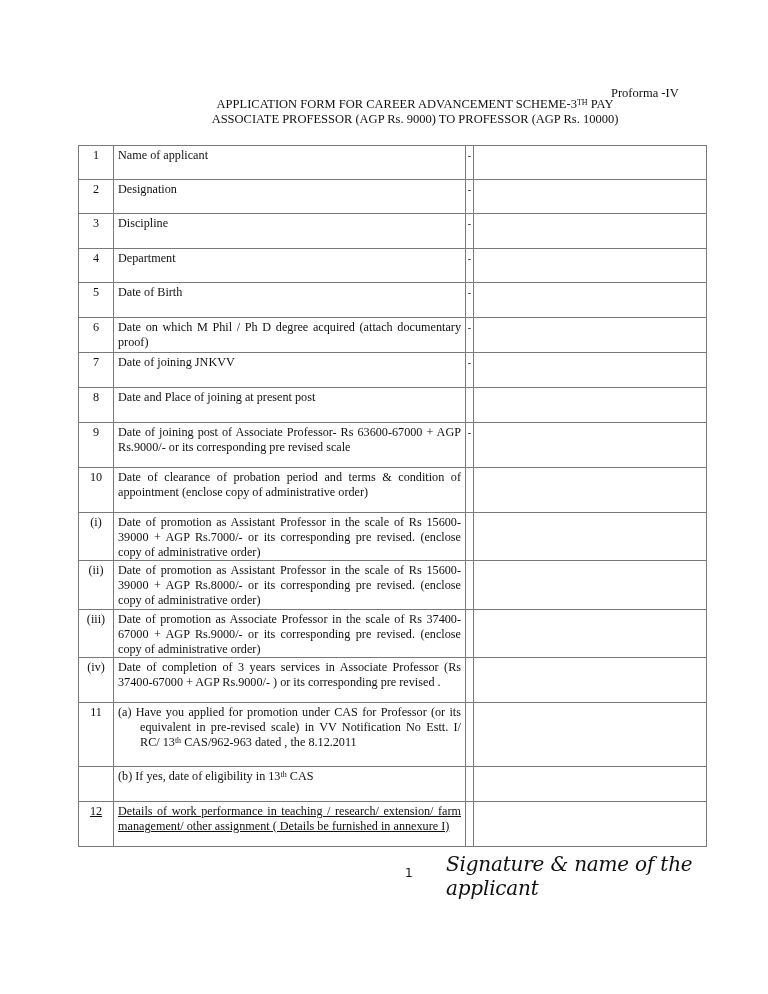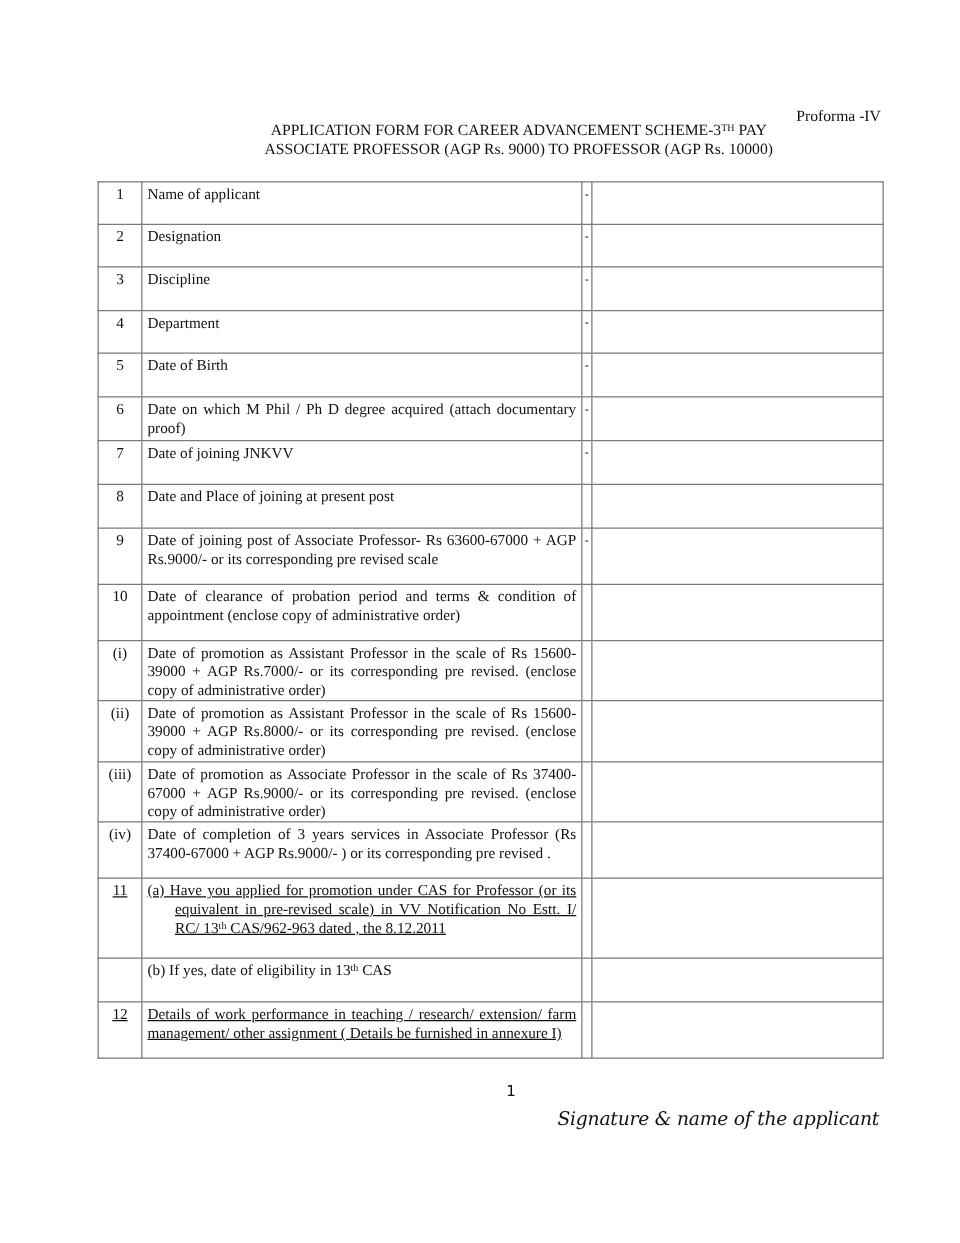--- a/index.html
+++ b/index.html
@@ -1,34 +1,34 @@
 <!DOCTYPE html>
 <html><head>
 <meta charset="utf-8">
 <style>
   html, body { margin: 0; padding: 0; background: #ffffff; }
   body { width: 768px; height: 994px; position: relative; overflow: hidden;
          font-family: "Liberation Serif", "DejaVu Serif", serif; color: #111; }
-  .proforma { position: absolute; top: 86px; left: 637px; font-size: 12.5px; }
+  .proforma { position: absolute; top: 86px; left: 611px; font-size: 12.5px; }
   .title { position: absolute; top: 97px; left: 120px; width: 590px; text-align: center;
            font-size: 12.5px; line-height: 15px; }
   .title sup { font-size: 8px; vertical-align: top; position: relative; top: -2px; }
   table.form { position: absolute; top: 145px; left: 78px; width: 628px;
                border-collapse: collapse; table-layout: fixed; font-size: 12.2px; line-height: 15.1px; }
   table.form td { border: 1.3px solid #7a7a7a; vertical-align: top; padding: 2px 4px 0 4px; }
   table.form td.num { text-align: center; width: 27px; padding: 2px 0 0 0; }
   table.form td.label { width: 344px; text-align: justify; text-align-last: left; }
   table.form td.dash { width: 0px; padding: 2px 0 0 0; text-align: center; font-size: 10px; border-right-color: #7a7a7a; }
   table.form td.dash { width: 8px; }
   table.form td.value { }
   .label .sub { display: block; padding-left: 22px; text-indent: -22px; }
   .label sup { font-size: 8px; vertical-align: top; position: relative; top: -2px; }
   .pagenum { position: absolute; top: 866px; left: 405px; font-family: "DejaVu Sans", sans-serif; font-size: 12px; }
-  .signature { position: absolute; top: 886px; left: 446px; font-family: "DejaVu Serif", serif;
-               font-style: italic; font-size: 15px; letter-spacing: -0.2px; }
+  .signature { position: absolute; top: 852px; left: 446px; font-family: "DejaVu Serif", serif;
+               font-style: italic; font-size: 20px; letter-spacing: -0.2px; }
 </style>
 </head>
 <body>
 
 <div class="proforma">Proforma -IV</div>
 
 <div class="title">
   <div><span>APPLICATION FORM FOR CAREER ADVANCEMENT SCHEME-3</span><sup>TH</sup><span> PAY</span></div>
   <div>ASSOCIATE PROFESSOR (AGP Rs. 9000) TO PROFESSOR (AGP Rs. 10000)</div>
 </div>
@@ -119,21 +119,21 @@
     <td class="label">Date of promotion as Associate Professor in the scale of Rs 37400-67000 + AGP  Rs.9000/- or its corresponding pre revised. (enclose copy of administrative order)</td>
     <td class="dash"></td>
     <td class="value"></td>
   </tr>
       <tr style="height: 45px;">
     <td class="num">(iv)</td>
     <td class="label">Date of completion of 3 years services in Associate Professor (Rs 37400-67000 + AGP  Rs.9000/- ) or its corresponding pre revised .</td>
     <td class="dash"></td>
     <td class="value"></td>
   </tr>
-      <tr style="height: 64px; text-decoration: underline;">
+      <tr style="height: 64px;">
         <td class="num">11</td>
         <td class="label">
           <span class="sub">(a) Have you applied for promotion under CAS for Professor (or its equivalent in pre-revised scale) in VV Notification No Estt. I/ RC/ 13<sup>th</sup> CAS/962-963 dated , the 8.12.2011</span>
         </td>
         <td class="dash"></td>
         <td class="value"></td>
       </tr>
       <tr style="height: 35px;">
         <td class="num"></td>
         <td class="label">

